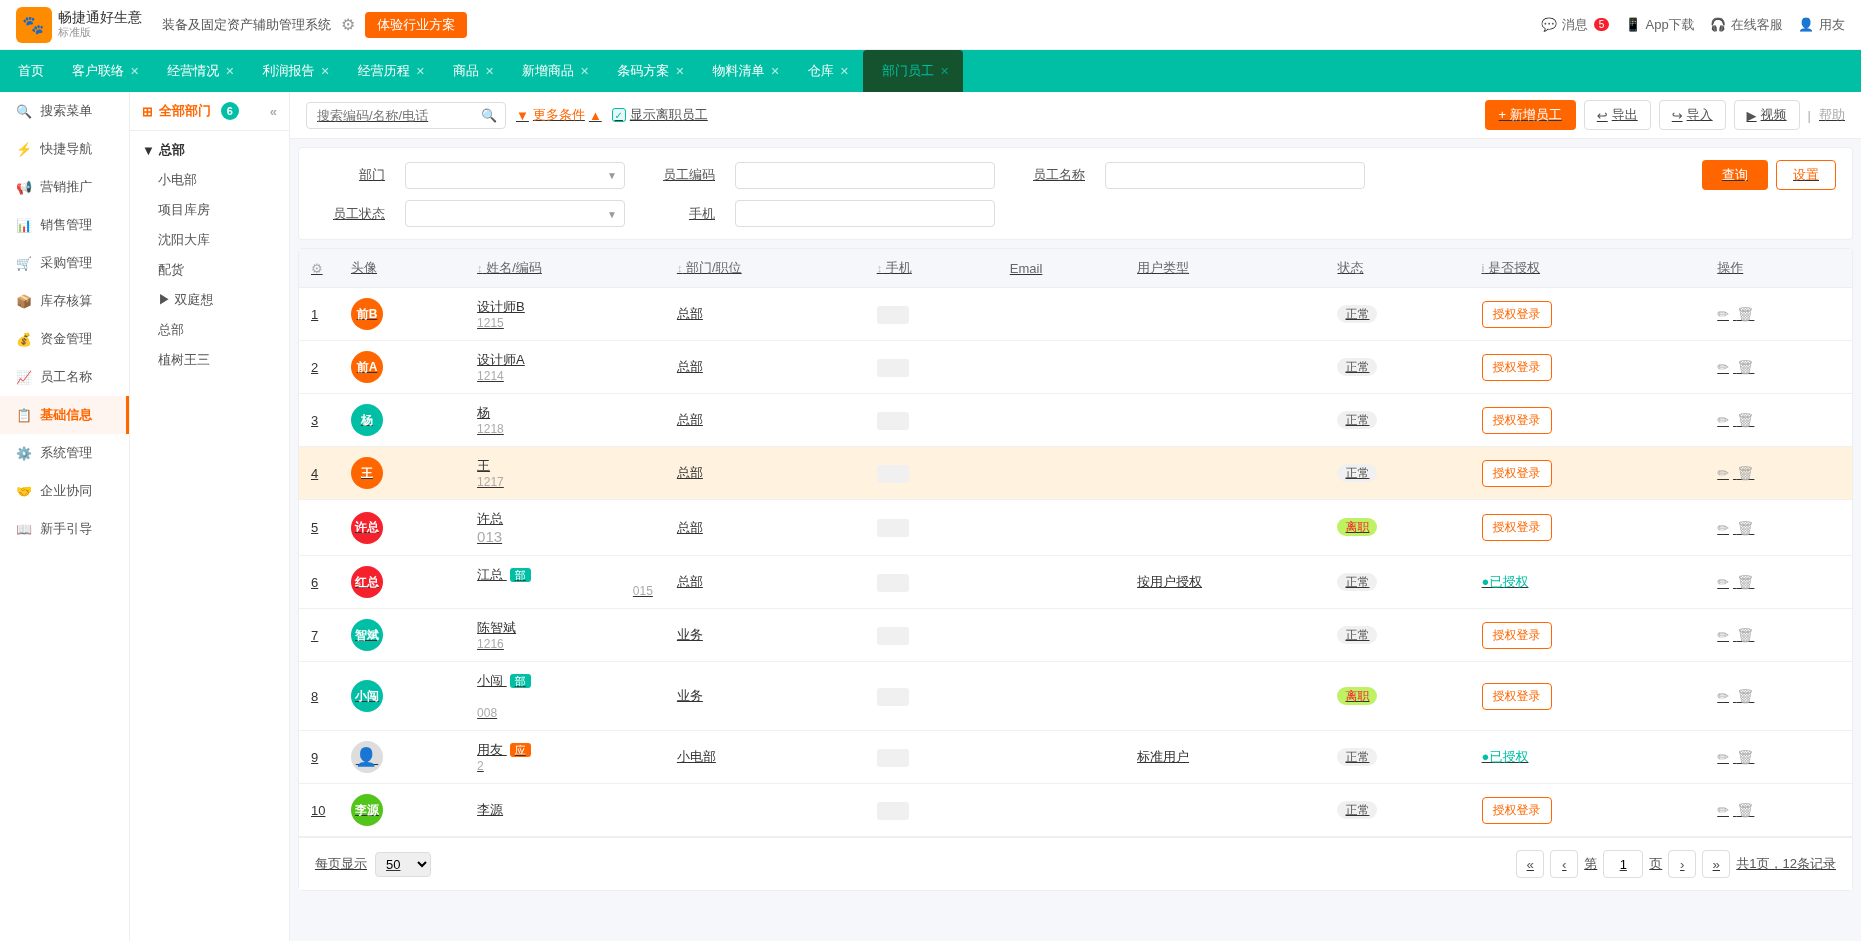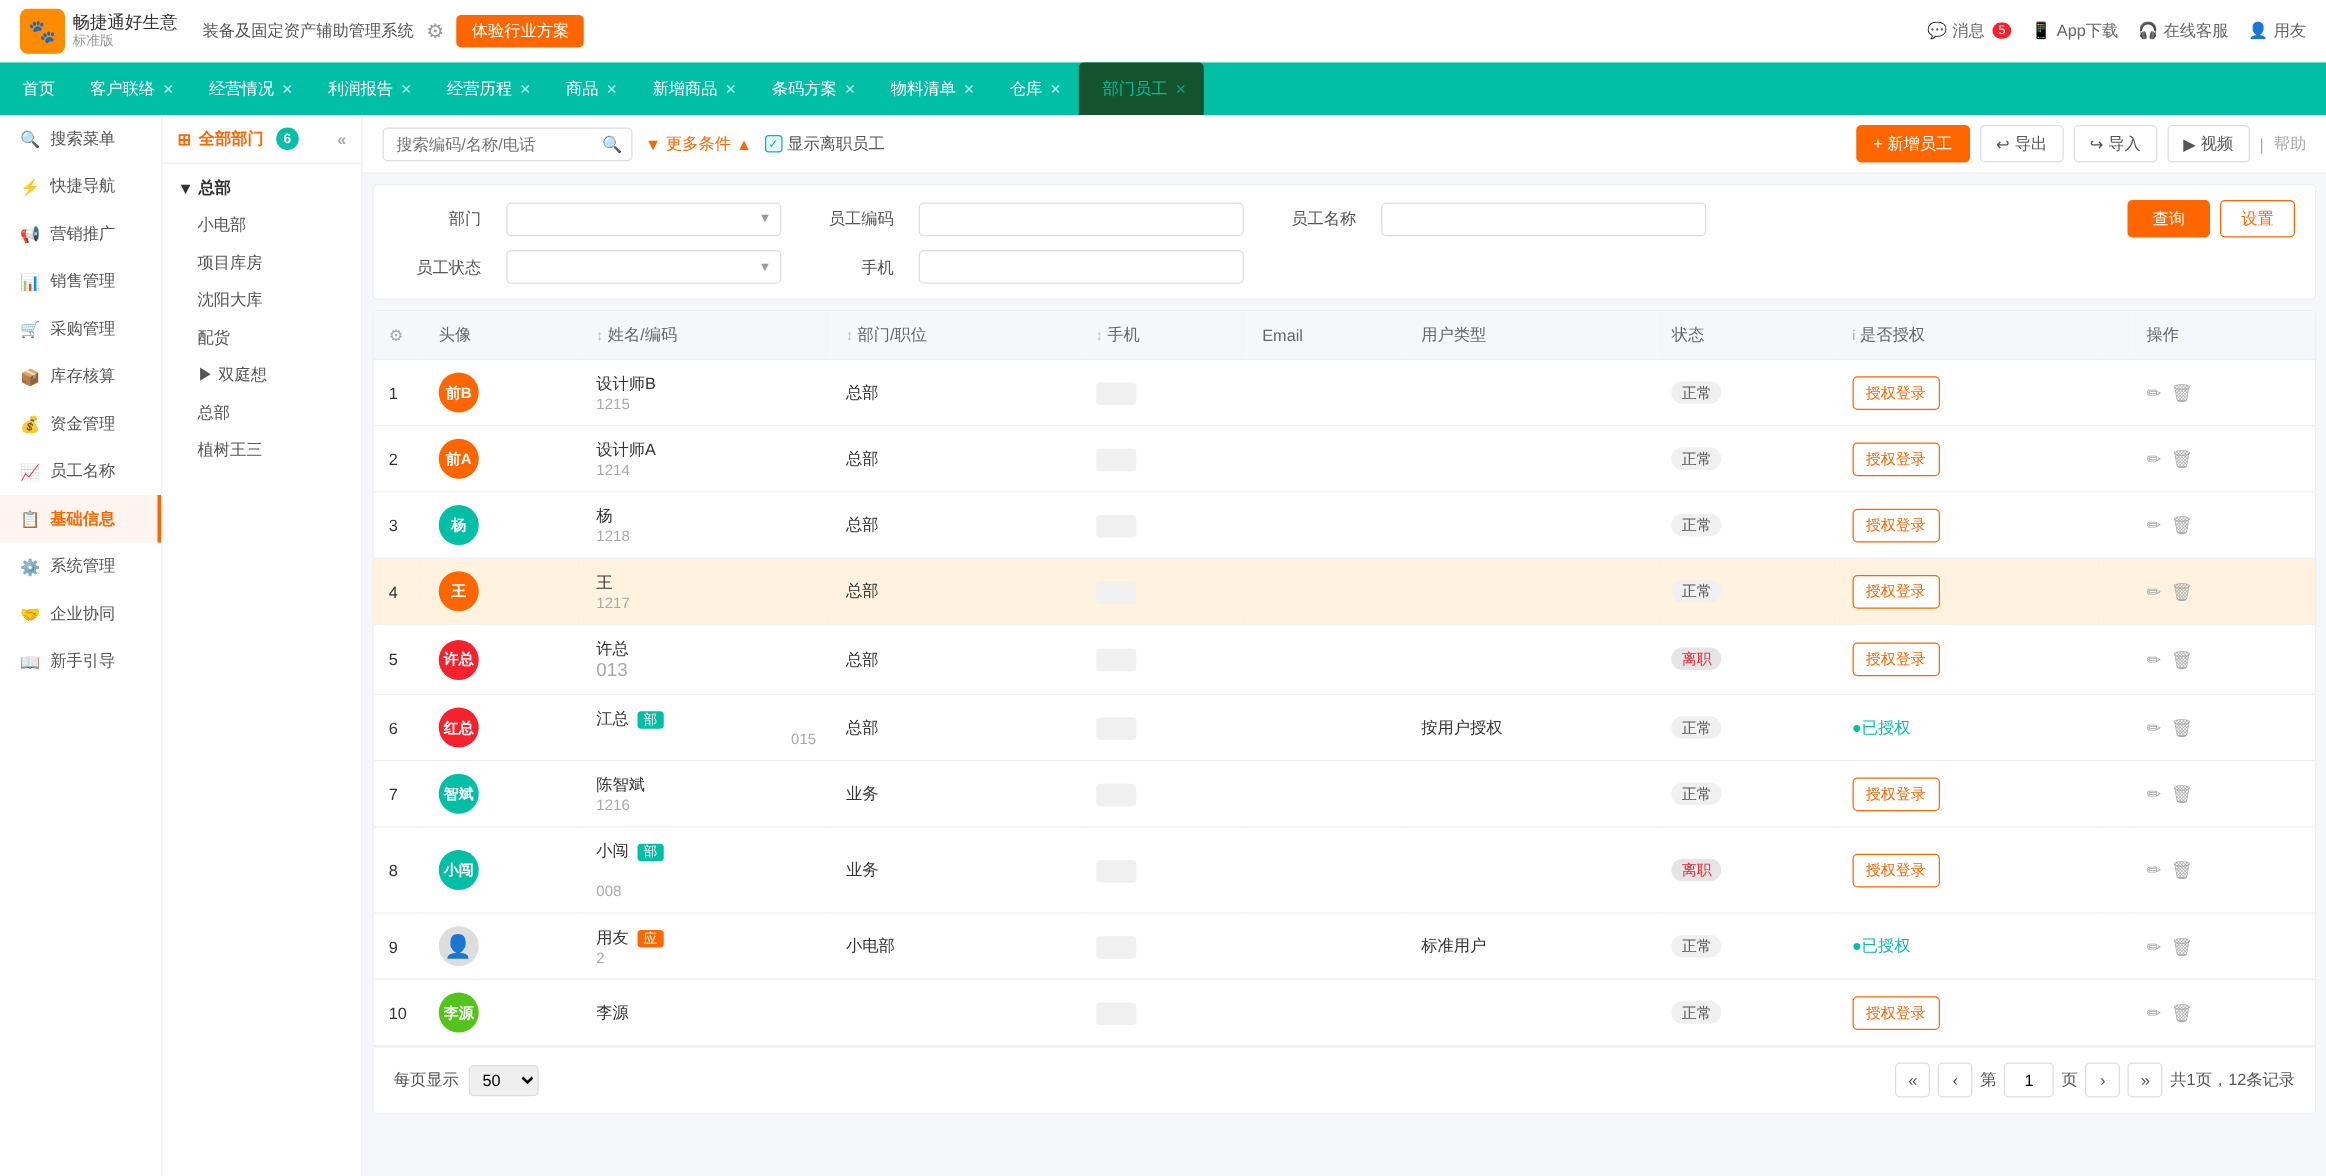--- a/index.html
+++ b/index.html
@@ -35,21 +35,21 @@
 
     
     .dept-panel { width: 160px; background: #fff; border-right: 1px solid #eee; flex-shrink: 0; overflow-y: auto; }
     .dept-header { padding: 10px 12px; display: flex; align-items: center; gap: 6px; font-size: 13px; color: #ff6600; font-weight: bold; border-bottom: 1px solid #eee; }
     .dept-tree { padding: 4px 0; }
     .dept-node { padding: 6px 12px; cursor: pointer; color: #555; font-size: 13px; }
     .dept-node.parent { font-weight: bold; color: #333; display: flex; align-items: center; gap: 4px; }
     .dept-node.child { padding-left: 28px; }
 
     
-    .content { flex: 1; overflow: auto; background: #f5f7fa; }
+    .content { flex: 1; overflow: auto; background: #f5f7fa; text-decoration: underline; }
 
     
     .toolbar { background: #fff; padding: 8px 16px; display: flex; align-items: center; gap: 10px; border-bottom: 1px solid #eee; }
     .search-input { border: 1px solid #ddd; border-radius: 4px; padding: 5px 10px; font-size: 13px; width: 200px; }
     .filter-btn { display: flex; align-items: center; gap: 4px; color: #ff6600; cursor: pointer; font-size: 13px; }
     .checkbox-label { display: flex; align-items: center; gap: 4px; color: #555; font-size: 13px; cursor: pointer; }
     .btn-primary { background: #ff6600; color: #fff; border: none; border-radius: 4px; padding: 6px 14px; cursor: pointer; font-size: 13px; display: flex; align-items: center; gap: 4px; white-space: nowrap; }
     .btn-outline { border: 1px solid #ddd; background: #fff; color: #555; border-radius: 4px; padding: 5px 12px; cursor: pointer; font-size: 13px; display: flex; align-items: center; gap: 4px; white-space: nowrap; }
     .toolbar-right { margin-left: auto; display: flex; align-items: center; gap: 8px; }
 
@@ -65,21 +65,21 @@
     .btn-setting { background: #fff; color: #ff6600; border: 1px solid #ff6600; border-radius: 4px; padding: 5px 16px; cursor: pointer; font-size: 13px; }
 
     
     .table-container { margin: 0 8px 8px; background: #fff; border-radius: 4px; border: 1px solid #eee; }
     table { width: 100%; border-collapse: collapse; }
     th { background: #f5f7fa; padding: 10px 12px; text-align: left; font-size: 13px; color: #666; font-weight: normal; border-bottom: 1px solid #eee; white-space: nowrap; }
     td { padding: 10px 12px; font-size: 13px; color: #333; border-bottom: 1px solid #f0f0f0; white-space: nowrap; vertical-align: middle; }
     tr.highlighted td { background: #fff3e0; }
     .avatar-circle { width: 32px; height: 32px; border-radius: 50%; display: flex; align-items: center; justify-content: center; color: #fff; font-size: 12px; font-weight: bold; flex-shrink: 0; }
     .status-normal { color: #555; background: #f0f0f0; padding: 2px 8px; border-radius: 10px; font-size: 12px; }
-    .status-resigned { color: #f5222d; background: #e5e5e5; padding: 2px 8px; border-radius: 10px; font-size: 12px; }
+    .status-resigned { color: #f5222d; background: #bef264; padding: 2px 8px; border-radius: 10px; font-size: 12px; }
     .auth-btn { border: 1px solid #ff6600; color: #ff6600; background: #fff; border-radius: 4px; padding: 4px 10px; cursor: pointer; font-size: 12px; white-space: nowrap; }
     .authorized { color: #00bfa5; font-size: 13px; }
     .op-btn { color: #aaa; cursor: pointer; font-size: 14px; margin-right: 4px; }
     .phone-blur { color: #ccc; background: #f0f0f0; border-radius: 3px; padding: 2px 16px; font-size: 12px; }
     .tag-dept { background: #00bfa5; color: #fff; border-radius: 3px; padding: 1px 5px; font-size: 11px; margin-left: 3px; }
     .tag-apply { background: #ff6600; color: #fff; border-radius: 3px; padding: 1px 5px; font-size: 11px; margin-left: 3px; }
     .gear-col { color: #aaa; cursor: pointer; }
     .sort-icon { color: #bbb; font-size: 11px; }
 
     

